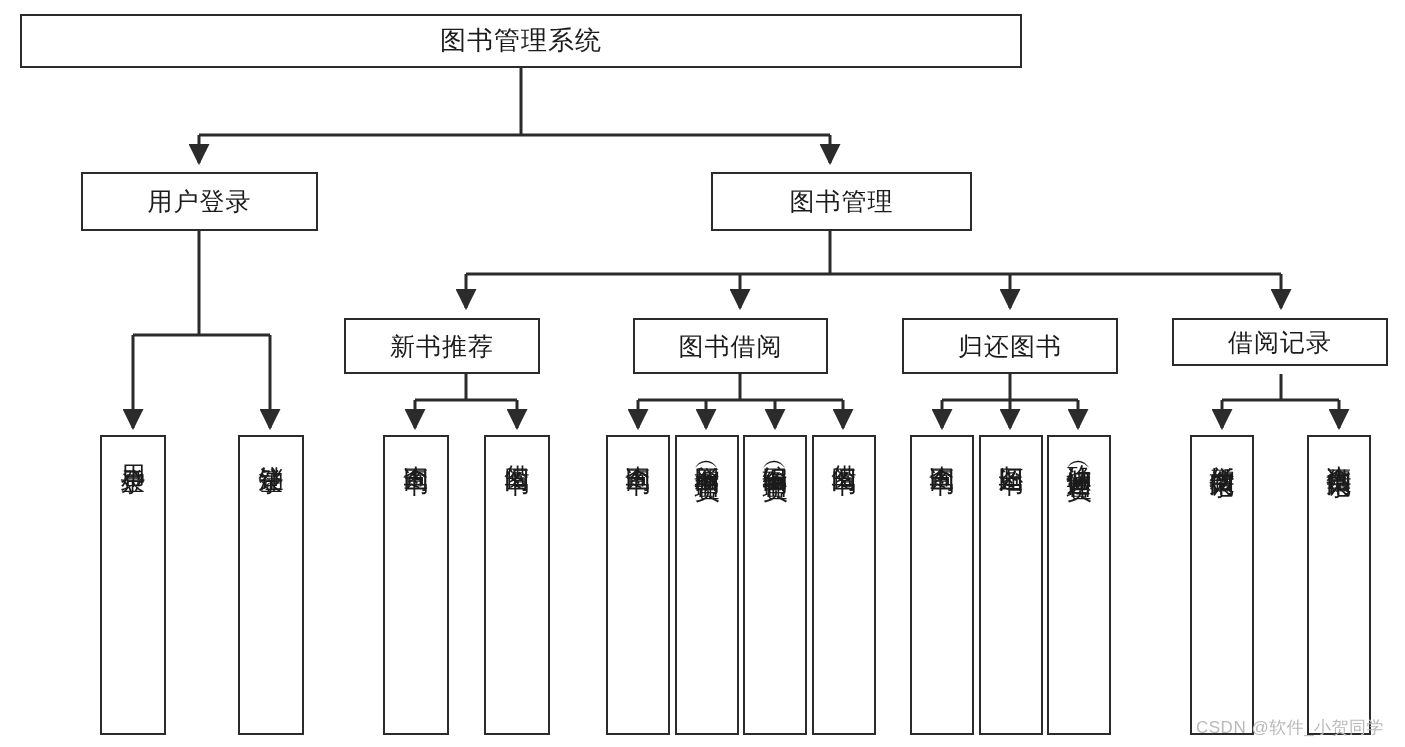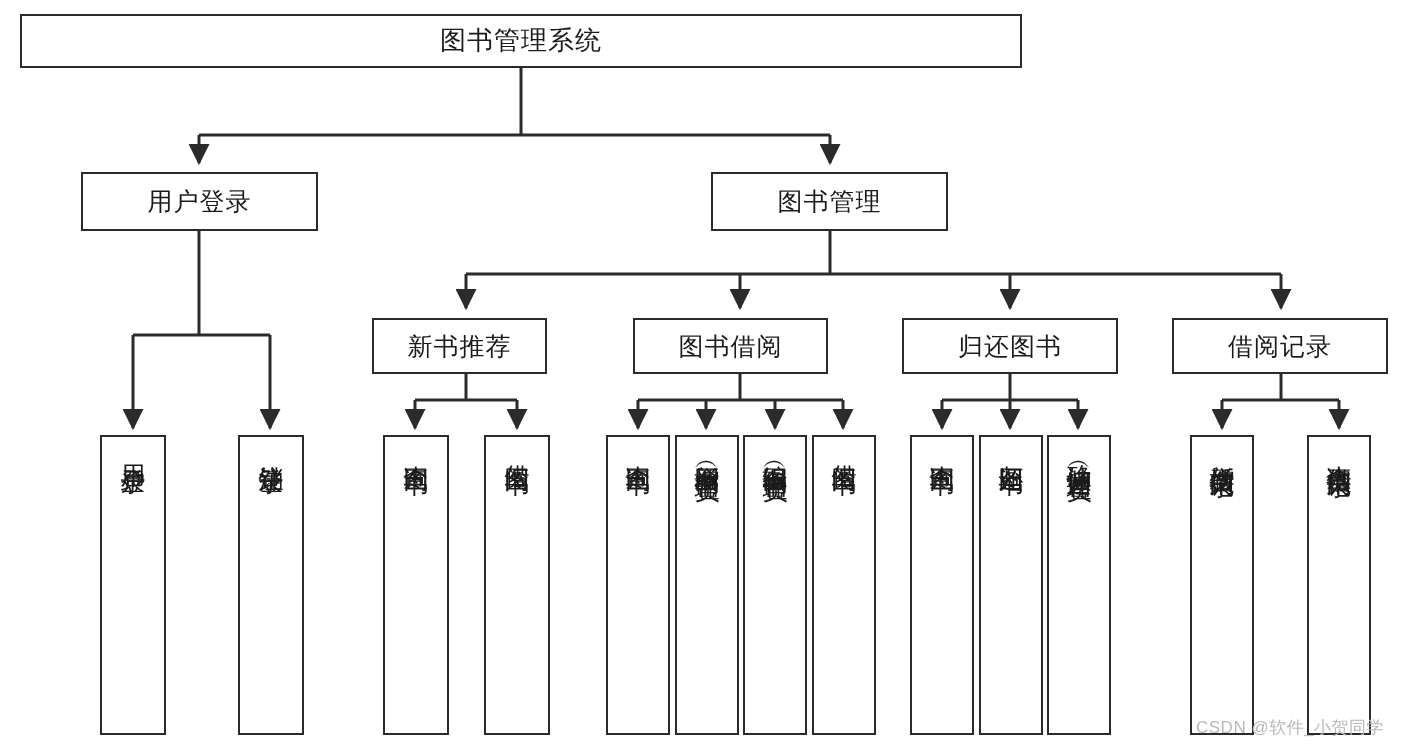--- a/index.html
+++ b/index.html
@@ -121,34 +121,34 @@
     </g>
   </svg>
 
   <div class="node horizontal" id="root-node" style="left:20px; top:14px; width:1002px; height:54px;">
     <span class="node-label">图书管理系统</span>
   </div>
 
   <div class="node horizontal" style="left:81px; top:172px; width:237px; height:59px;">
     <span class="node-label">用户登录</span>
   </div>
-  <div class="node horizontal" style="left:711px; top:172px; width:237px; height:59px;">
+  <div class="node horizontal" style="left:711px; top:172px; width:261px; height:59px;">
     <span class="node-label">图书管理</span>
   </div>
 
-  <div class="node horizontal" style="left:372px; top:318px; width:175px; height:56px;">
+  <div class="node horizontal" style="left:344px; top:318px; width:196px; height:56px;">
     <span class="node-label">新书推荐</span>
   </div>
   <div class="node horizontal" style="left:633px; top:318px; width:195px; height:56px;">
     <span class="node-label">图书借阅</span>
   </div>
   <div class="node horizontal" style="left:902px; top:318px; width:216px; height:56px;">
     <span class="node-label">归还图书</span>
   </div>
-  <div class="node horizontal" style="left:1172px; top:318px; width:216px; height:56px;">
+  <div class="node horizontal" style="left:1172px; top:318px; width:216px; height:48px;">
     <span class="node-label">借阅记录</span>
   </div>
 
   <div class="node vertical" style="left:100px; top:435px; width:66px; height:300px;">
     <span class="node-label">用户登录</span>
   </div>
   <div class="node vertical" style="left:238px; top:435px; width:66px; height:300px;">
     <span class="node-label">注销登录</span>
   </div>
 

